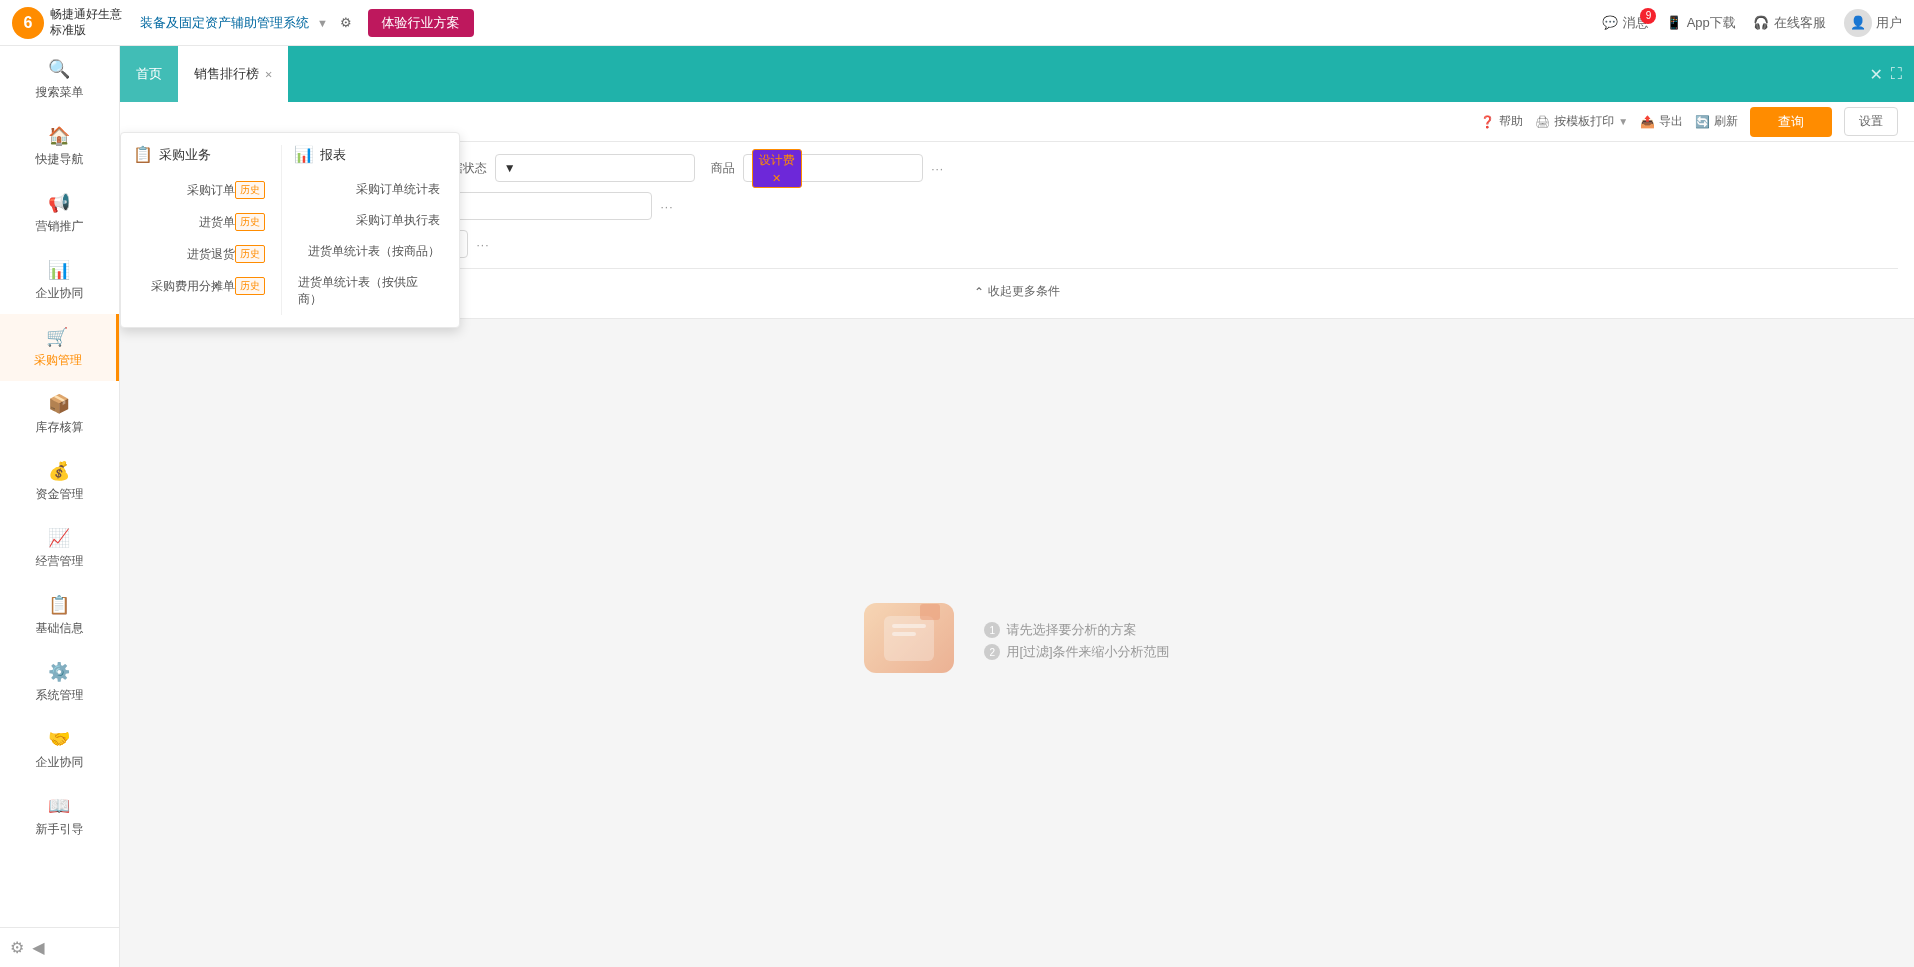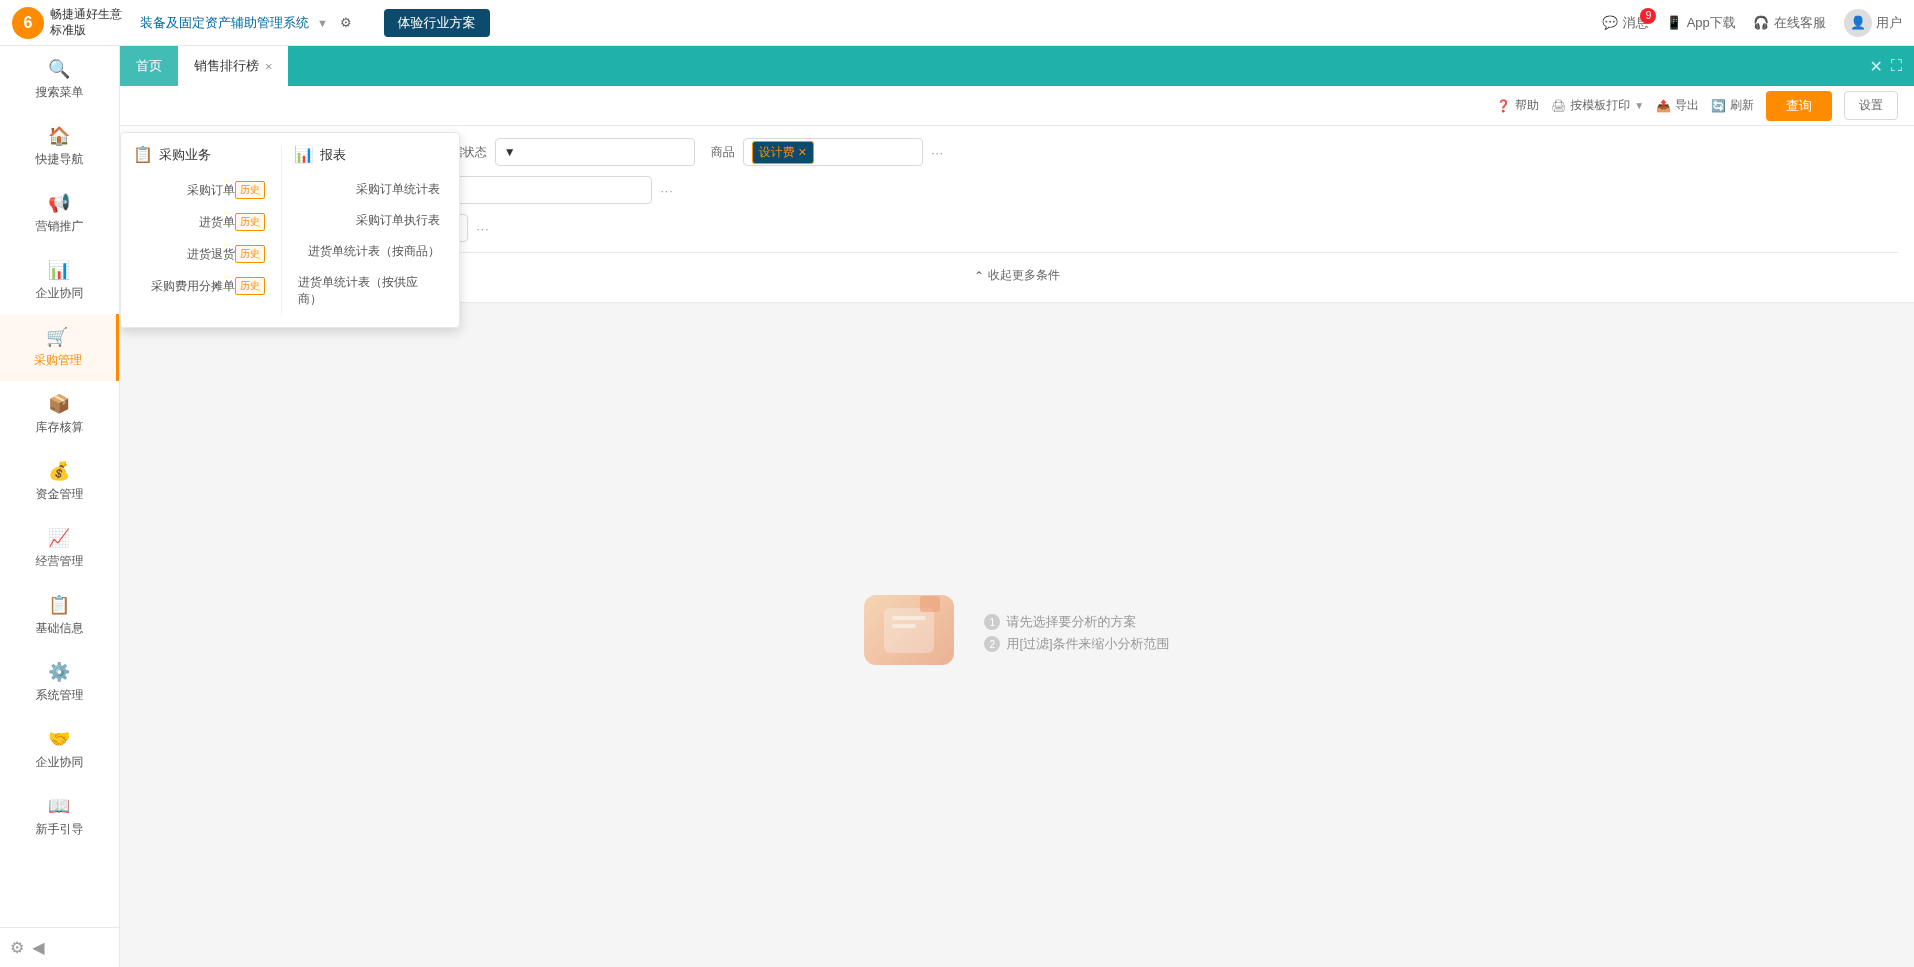--- a/index.html
+++ b/index.html
@@ -31,28 +31,28 @@
     }
     .logo-text { font-size: 12px; color: #333; line-height: 1.3; font-family: Liberation Serif, serif; }
     .system-title-area {
       display: flex; align-items: center; gap: 8px;
       margin-left: 8px;
     }
     .system-title { font-size: 13px; color: #0369a1; }
     .title-dropdown { color: #999; cursor: pointer; font-size: 11px; }
     .gear-btn { color: #666; cursor: pointer; margin-left: 4px; }
     .industry-btn {
-      background: #0c4a6e;
+      background: #be185d;
       color: #fff;
       border: none;
       padding: 5px 14px;
       border-radius: 4px;
       cursor: pointer;
       font-size: 13px;
-      margin-left: 24px;
+      margin-left: 8px;
     }
     .header-right {
       margin-left: auto;
       display: flex; align-items: center; gap: 18px;
     }
     .header-action {
       display: flex; align-items: center; gap: 4px;
       color: #666; cursor: pointer; font-size: 13px; position: relative;
     }
     .badge {
@@ -90,21 +90,21 @@
       padding: 10px;
       gap: 8px;
     }
     .sidebar-bottom-btn { color: #999; cursor: pointer; font-size: 16px; }
 
     
     .content-area { flex: 1; display: flex; flex-direction: column; overflow: hidden; position: relative; }
 
     
     .tab-bar {
-      height: 40px;
+      height: 56px;
       background: #20b2aa;
       display: flex; align-items: stretch;
     }
     .tab-item {
       display: flex; align-items: center; padding: 0 16px;
       cursor: pointer; color: rgba(255,255,255,0.8); font-size: 13px; gap: 6px;
     }
     .tab-item.home { background: rgba(255,255,255,0.15); color: #fff; }
     .tab-item.active-tab { background: #fff; color: #333; font-weight: 500; font-family: Liberation Mono, monospace; }
     .tab-close { font-size: 12px; color: #999; cursor: pointer; }
@@ -119,21 +119,21 @@
       display: flex; align-items: center; justify-content: flex-end;
       padding: 0 16px; gap: 12px;
     }
     .toolbar-btn {
       display: flex; align-items: center; gap: 4px;
       color: #666; cursor: pointer; font-size: 12px;
     }
     .toolbar-btn .icon { color: #888; }
     .query-btn {
       background: #ff8c00; color: #fff;
-      border: none; padding: 6px 20px; border-radius: 4px;
+      border: none; padding: 6px 28px; border-radius: 4px;
       cursor: pointer; font-size: 13px;
     }
     .settings-btn {
       background: #fff; color: #666;
       border: 1px solid #d9d9d9; padding: 5px 14px; border-radius: 4px;
       cursor: pointer; font-size: 12px;
     }
 
     
     .filter-area {
@@ -144,23 +144,23 @@
     .filter-row { display: flex; align-items: center; gap: 16px; margin-bottom: 10px; flex-wrap: wrap; }
     .filter-item { display: flex; align-items: center; gap: 8px; }
     .filter-label { color: #666; font-size: 12px; white-space: nowrap; }
     .filter-input {
       border: 1px solid #d9d9d9; border-radius: 4px;
       padding: 4px 8px; font-size: 12px; color: #333;
       min-width: 160px; height: 28px;
       display: flex; align-items: center; gap: 4px;
     }
     .filter-tag {
-      background: #0c4a6e; border: 1px solid #ff8c00; color: #ff8c00;
+      background: #6d28d9; border: 1px solid #ff8c00; color: #ff8c00;
       border-radius: 3px; padding: 2px 6px; font-size: 12px;
-      display: flex; align-items: center; gap: 3px;
+      display: flex; align-items: center; gap: 3px; flex-direction: column;
     }
     .filter-tag-close { cursor: pointer; font-size: 11px; }
     .date-shortcuts { display: flex; gap: 4px; }
     .date-shortcut { color: #666; font-size: 12px; cursor: pointer; }
     .date-more { color: #999; font-size: 12px; cursor: pointer; }
     .dots-btn { color: #999; cursor: pointer; }
     .collapse-btn {
       display: flex; align-items: center; justify-content: center;
       gap: 4px; color: #666; font-size: 12px; cursor: pointer;
       padding: 6px;

